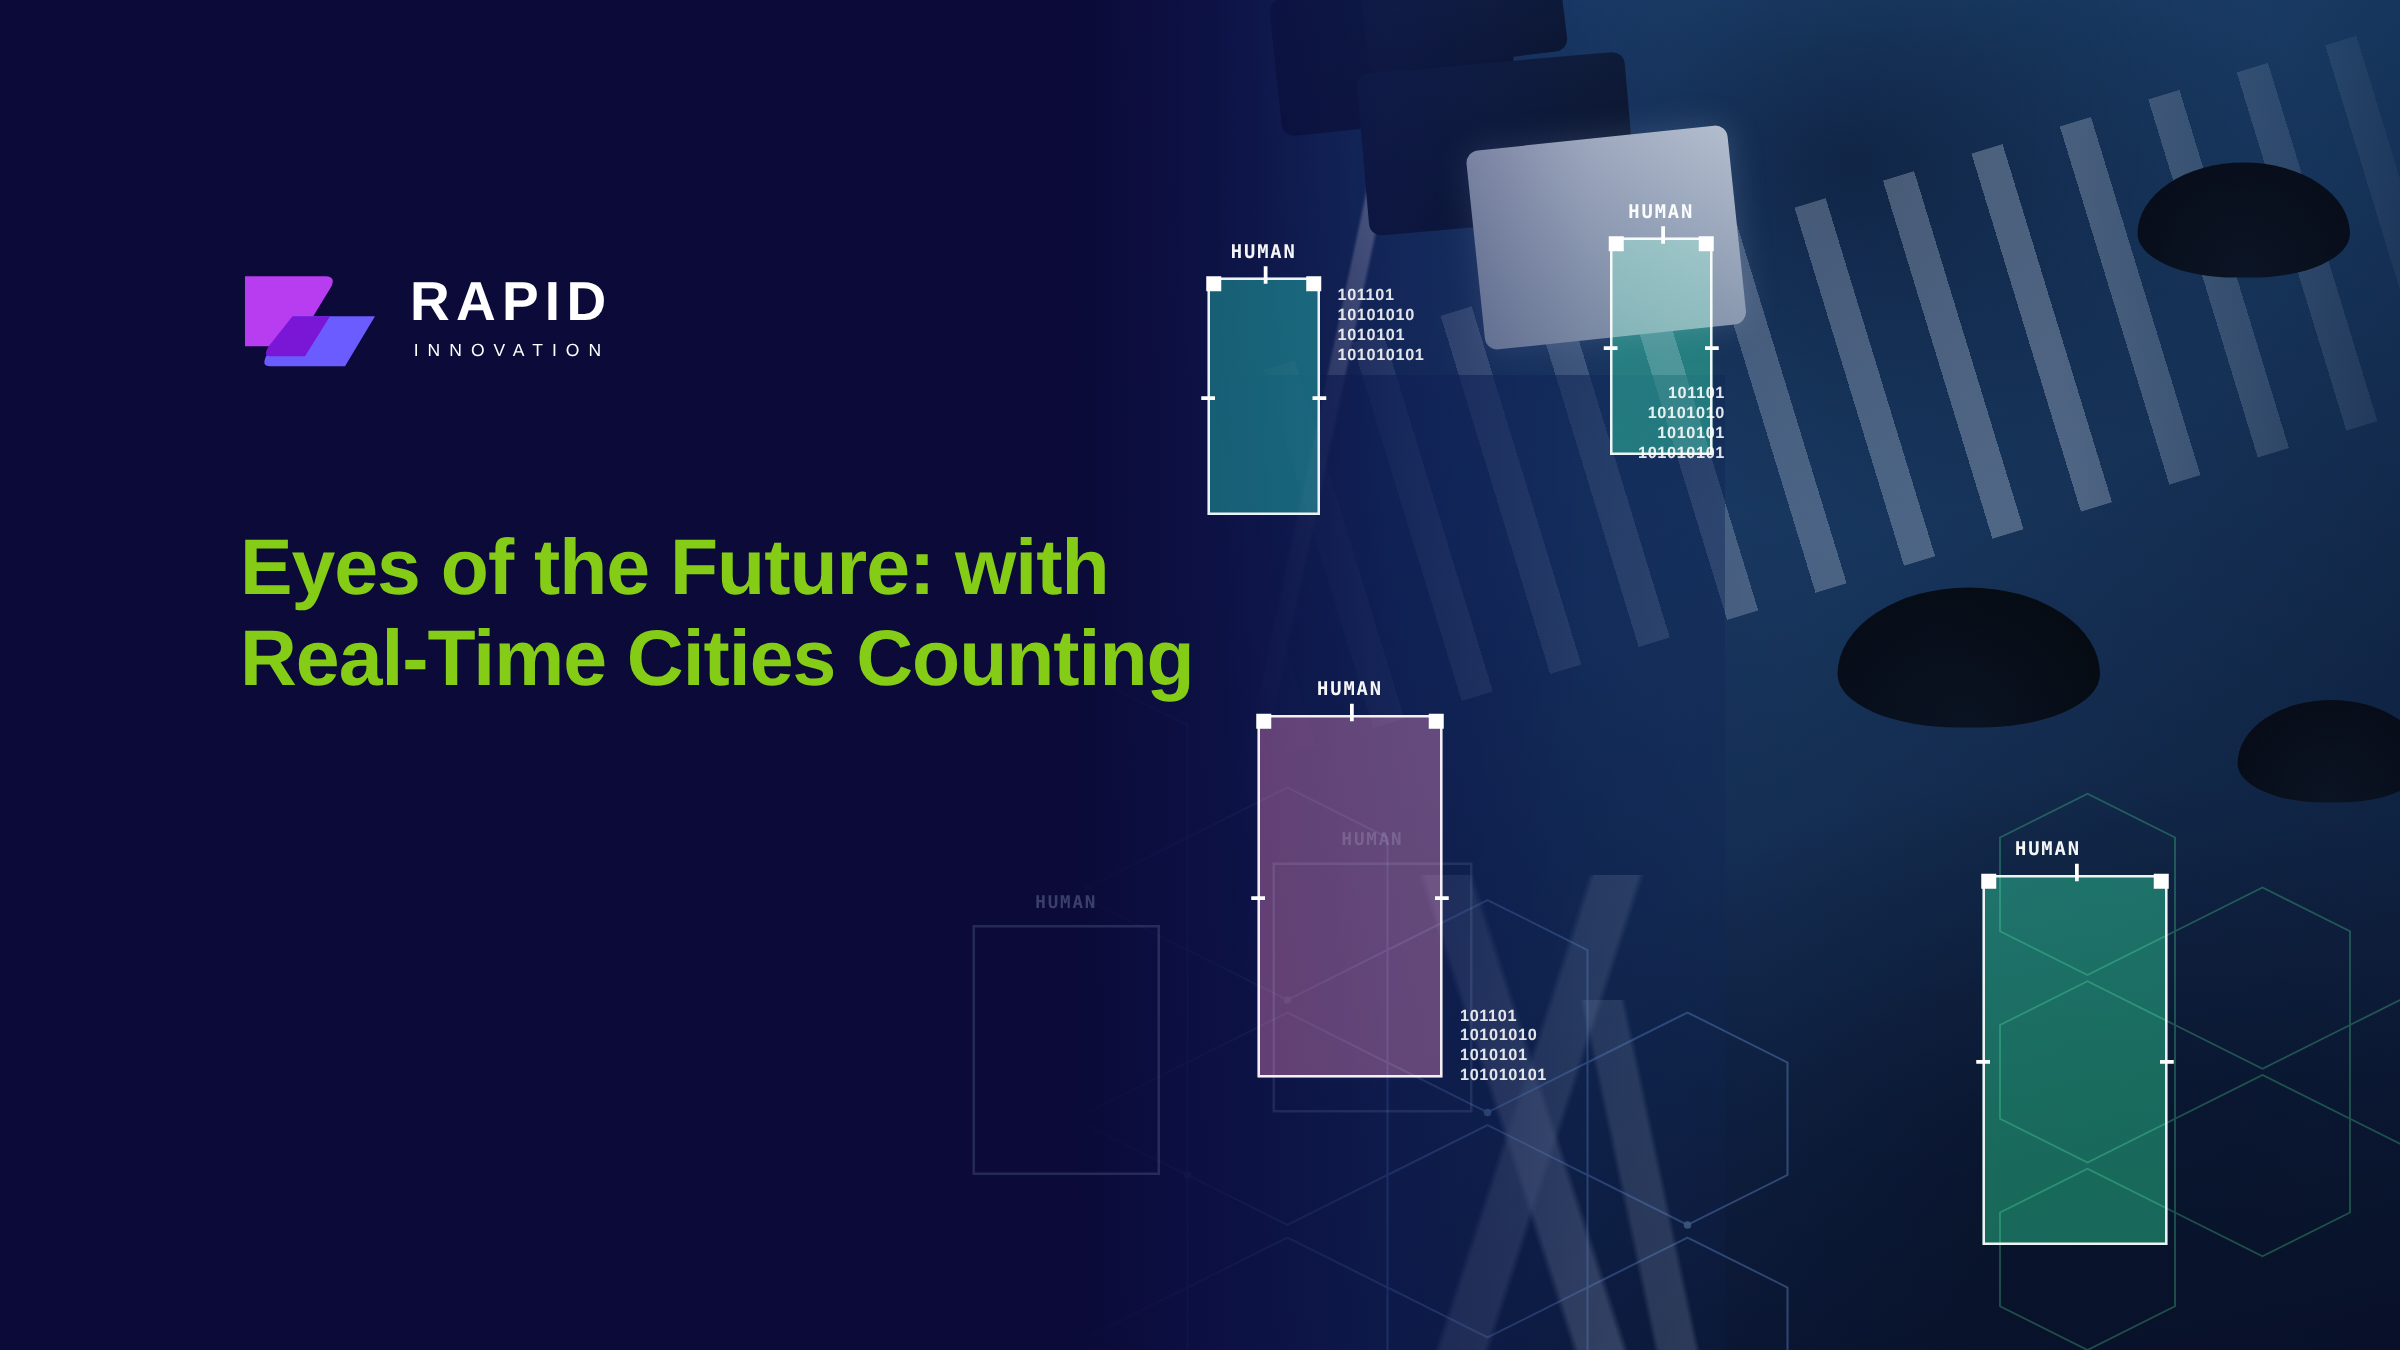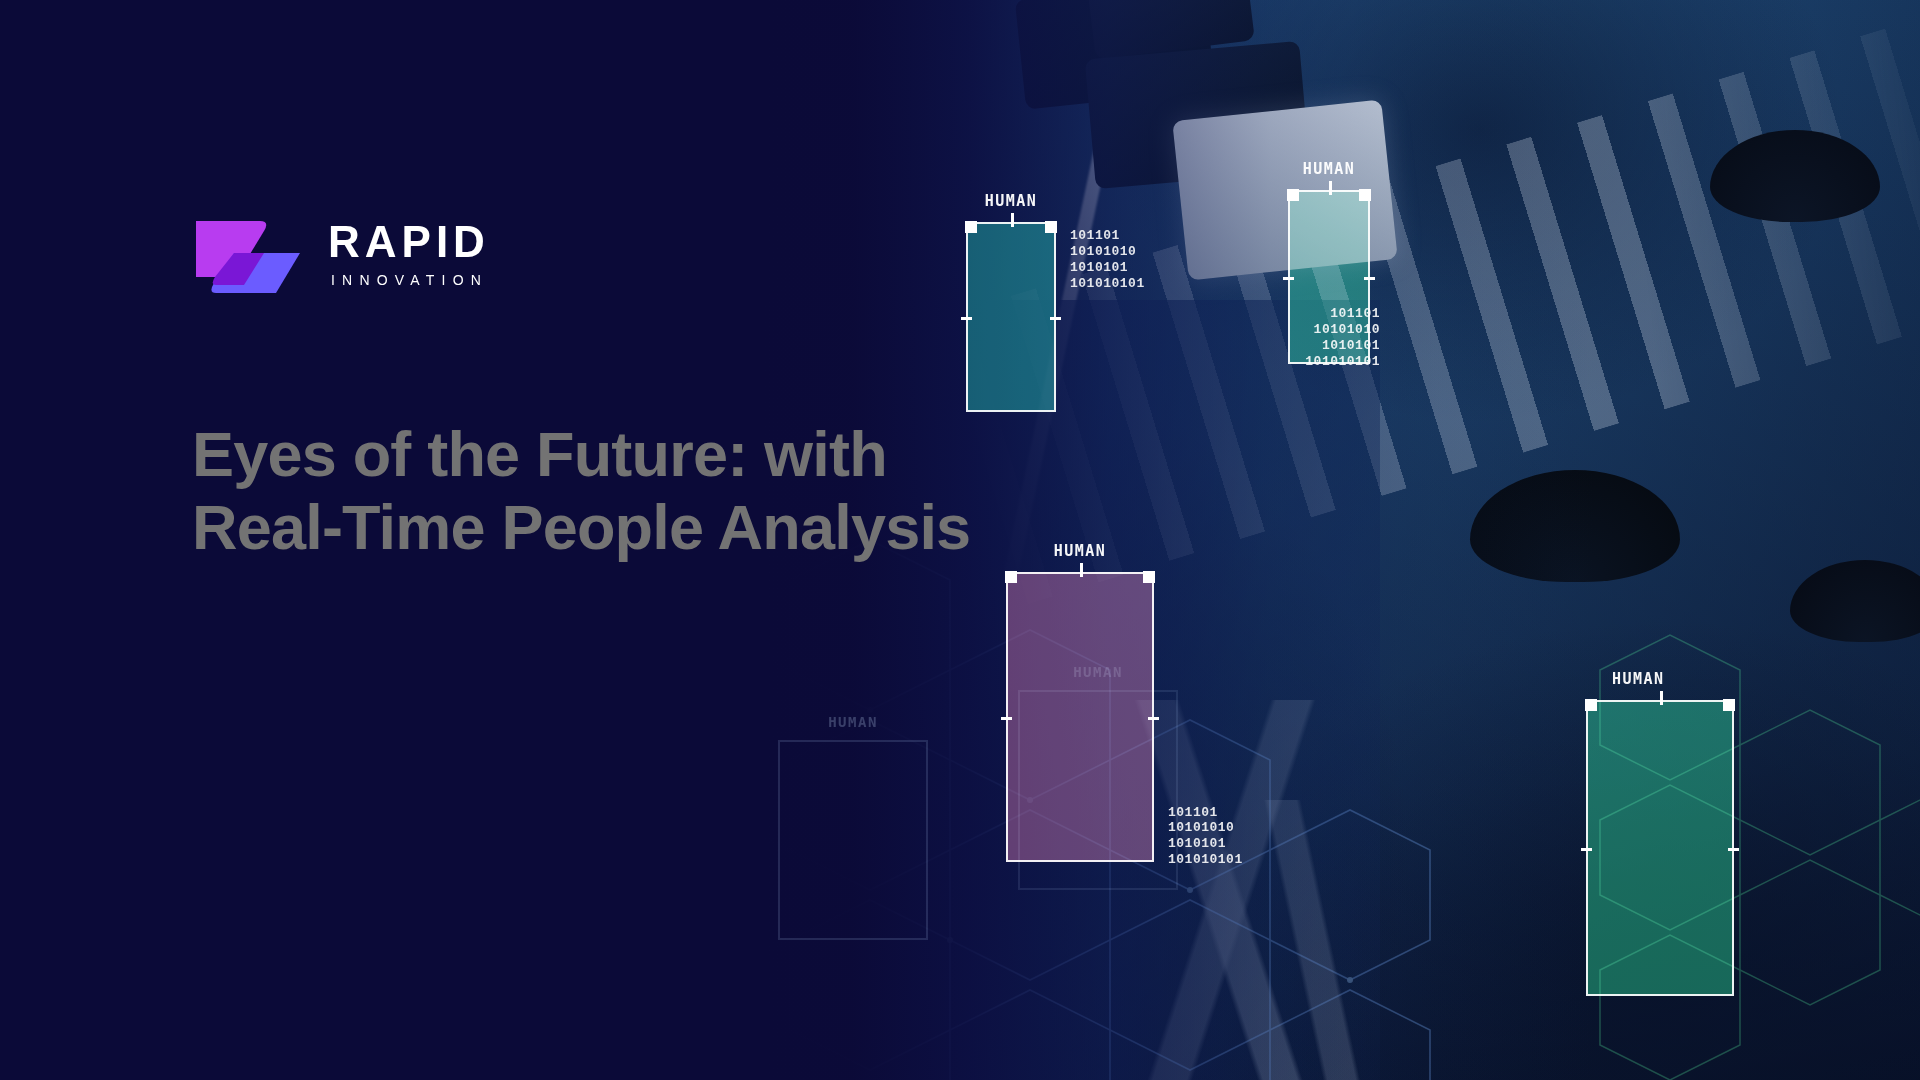--- a/index.html
+++ b/index.html
@@ -141,21 +141,21 @@
     position:absolute; top:-30px; left:50%;
     transform:translateX(-50%);
     font-family:"DejaVu Sans Mono", monospace;
     font-size:15px; font-weight:700;
     letter-spacing:1.5px;
     color:rgba(255,255,255,0.96);
     white-space:nowrap;
   }
   .det .binary {
     position:absolute;
-    font-family:Liberation Mono, monospace;
+    font-family:Liberation Sans, sans-serif;
     font-size:13px; font-weight:700;
     line-height:1.22;
     color:rgba(255,255,255,0.88);
     white-space:pre;
     letter-spacing:.5px;
   }
   .det .binary.right { left:calc(100% + 14px); top:6px; }
   .det .binary.below { right:-10px; top:calc(100% - 58px); text-align:right; }
 
   
@@ -193,21 +193,21 @@
   }
 
   .headline {
     position:absolute; left:192px; top:418px;
     width:1060px;
     font-family:"Liberation Sans", sans-serif;
     font-weight:700;
     font-size:63px;
     line-height:1.16;
     letter-spacing:-0.8px;
-    color:#737373;
+    color:#84cc16;
   }
   .headline .ln { display:block; white-space:nowrap; }
 
   .subhead {
     position:absolute; left:192px; top:759px;
     font-family:"Liberation Sans", sans-serif;
     font-weight:300;
     font-size:42px;
     letter-spacing:0.2px;
     color:#f2f4fb;
@@ -345,18 +345,18 @@
         <path d="M42 48 L72 48 L52 80 L24 80 Q18 80 23 72 Z" fill="#7a17d6"></path>
       </svg>
       <div class="logo-text">
         <div class="logo-word">RAPID</div>
         <div class="logo-sub">INNOVATION</div>
       </div>
     </div>
 
     <h1 class="headline">
       <span class="ln">Eyes of the Future: with</span>
-      <span class="ln">Real-Time People Analysis</span>
+      <span class="ln">Real-Time Cities Counting</span>
     </h1>
 
   </div>
 
 </div>
 
 </body></html>

